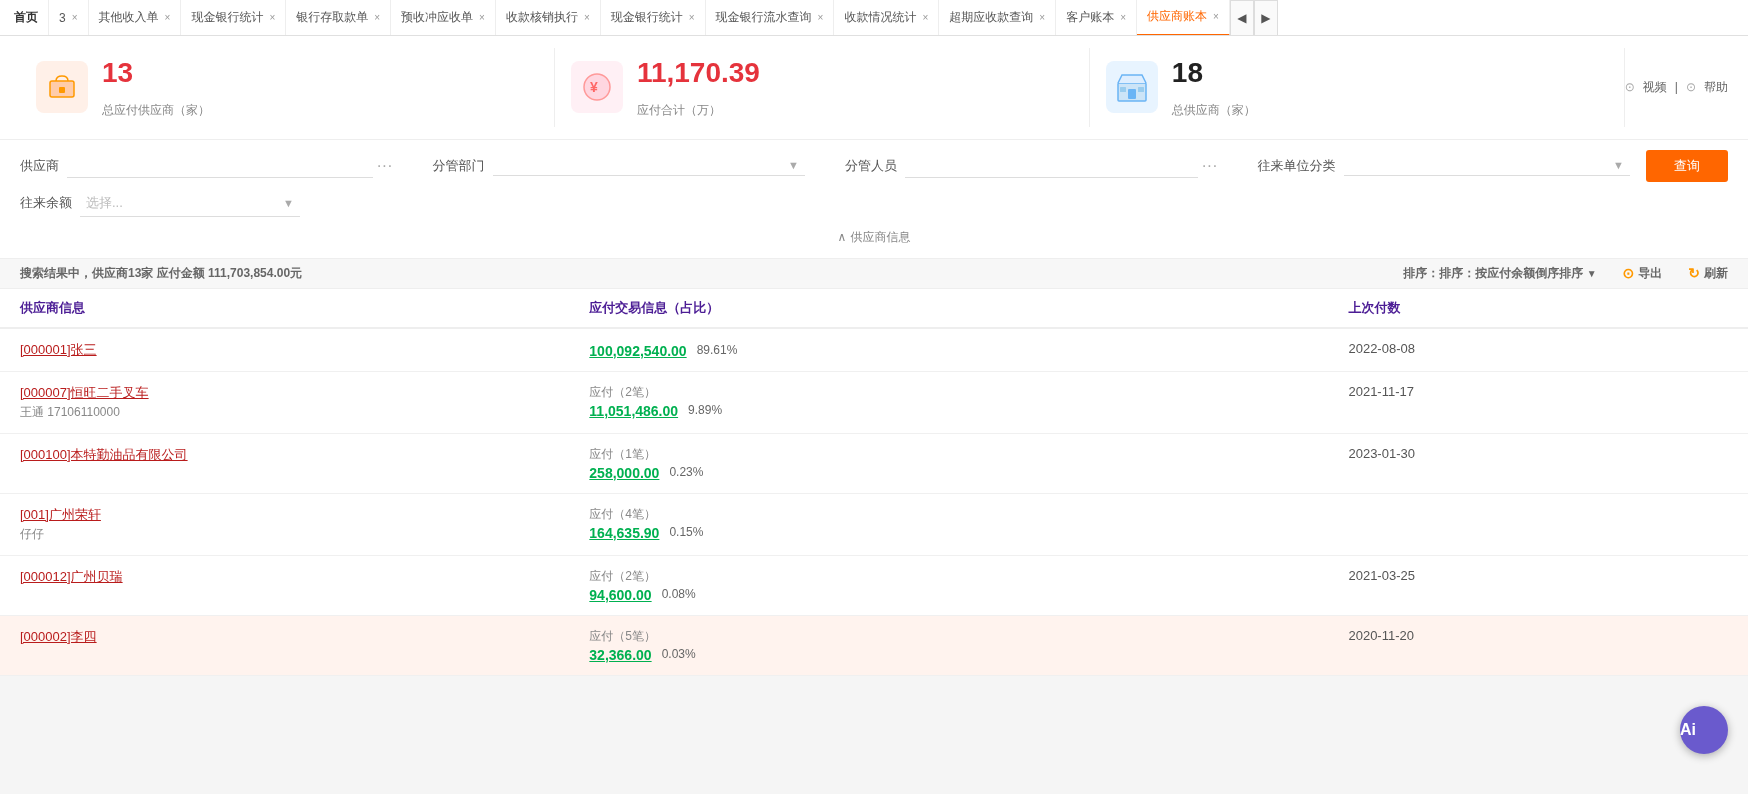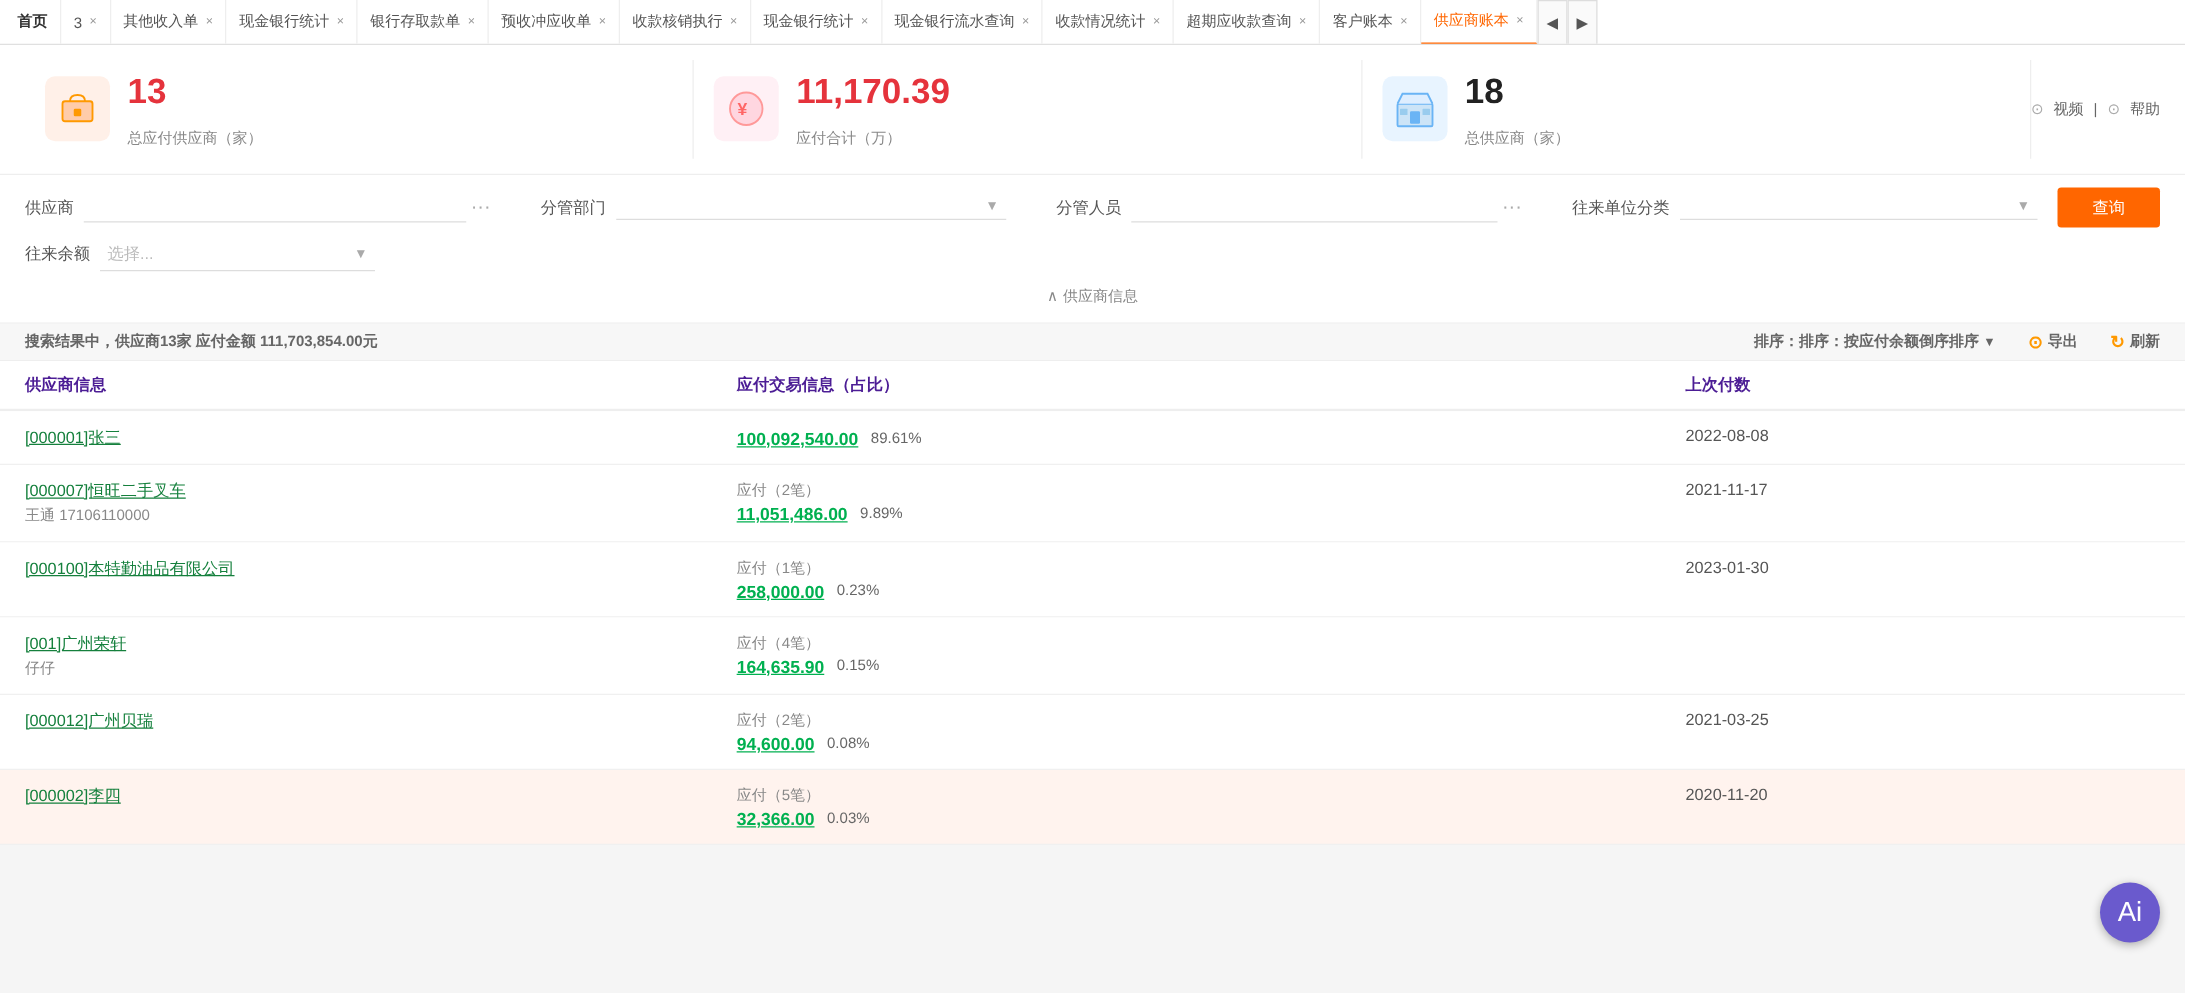--- a/index.html
+++ b/index.html
@@ -210,21 +210,21 @@
       display: flex;
       align-items: flex-start;
       padding: 12px 20px;
       border-bottom: 1px solid #f0f0f0;
       background: #fff;
       cursor: pointer;
     }
     .table-row.highlighted { background: #fff3ee; }
 
     .supplier-link {
-      color: #15803d;
+      color: #b91c1c;
       text-decoration: underline;
       cursor: pointer;
       font-size: 13px;
     }
     .supplier-sub { font-size: 12px; color: #888; margin-top: 2px; }
 
     .tx-label { font-size: 12px; color: #888; }
     .tx-amount { color: #00b050; font-size: 14px; font-weight: bold; text-decoration: underline; cursor: pointer; margin-top: 2px; }
     .tx-percent { font-size: 12px; color: #666; margin-left: 10px; }
     .tx-row { display: flex; align-items: center; gap: 0; }
@@ -514,15 +514,15 @@
         <span class="tx-amount">32,366.00</span>
         <span class="tx-percent">0.03%</span>
       </div>
     </div>
     <div class="col-lastpay">
       <span class="last-pay-date">2020-11-20</span>
     </div>
   </div>
 </div>
 
-<div style="position:fixed; bottom:40px; right:20px; background:#6a5acd; color:#fff; border-radius:50%; width:48px; height:48px; display:flex; align-items:center; justify-content:center; font-size:22px; font-weight:normal; box-shadow:0 2px 8px rgba(0,0,0,0.3); cursor:pointer; z-index:999;">
+<div style="position:fixed; bottom:40px; right:20px; background:#6a5acd; color:#fff; border-radius:50%; width:48px; height:48px; display:flex; align-items:center; justify-content:flex-start; font-size:16px; font-weight:bold; box-shadow:0 2px 8px rgba(0,0,0,0.3); cursor:pointer; z-index:999;">
   <span>Ai</span>
 </div>
 
 </body></html>

